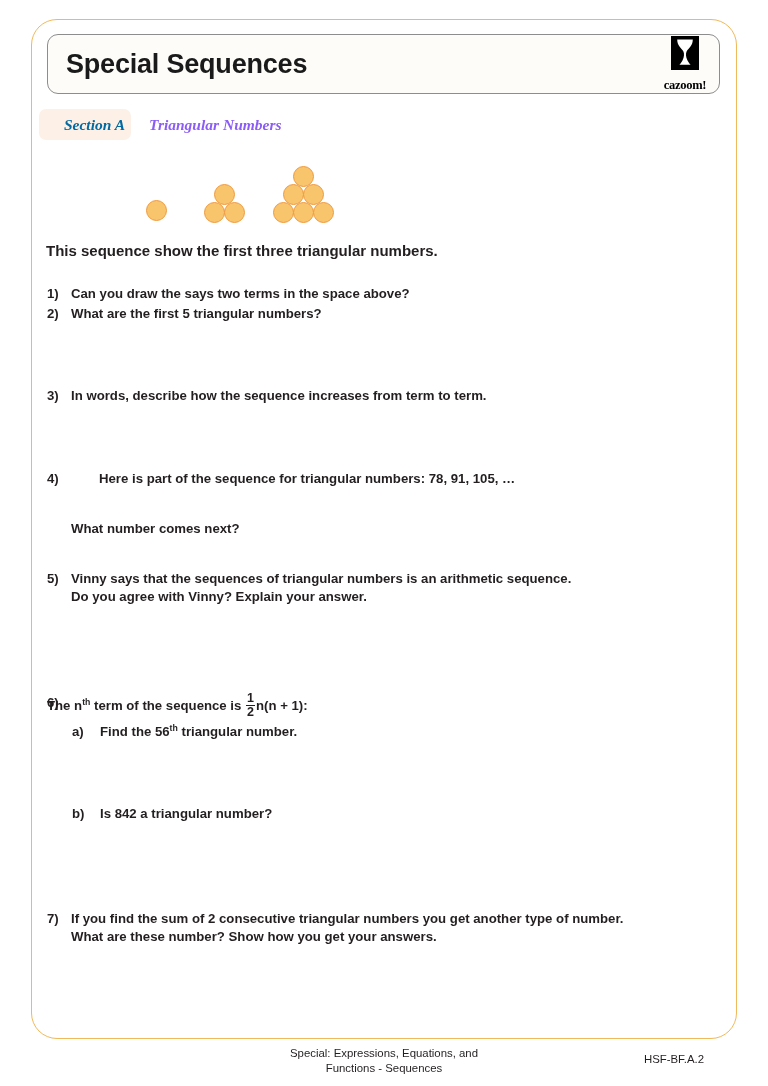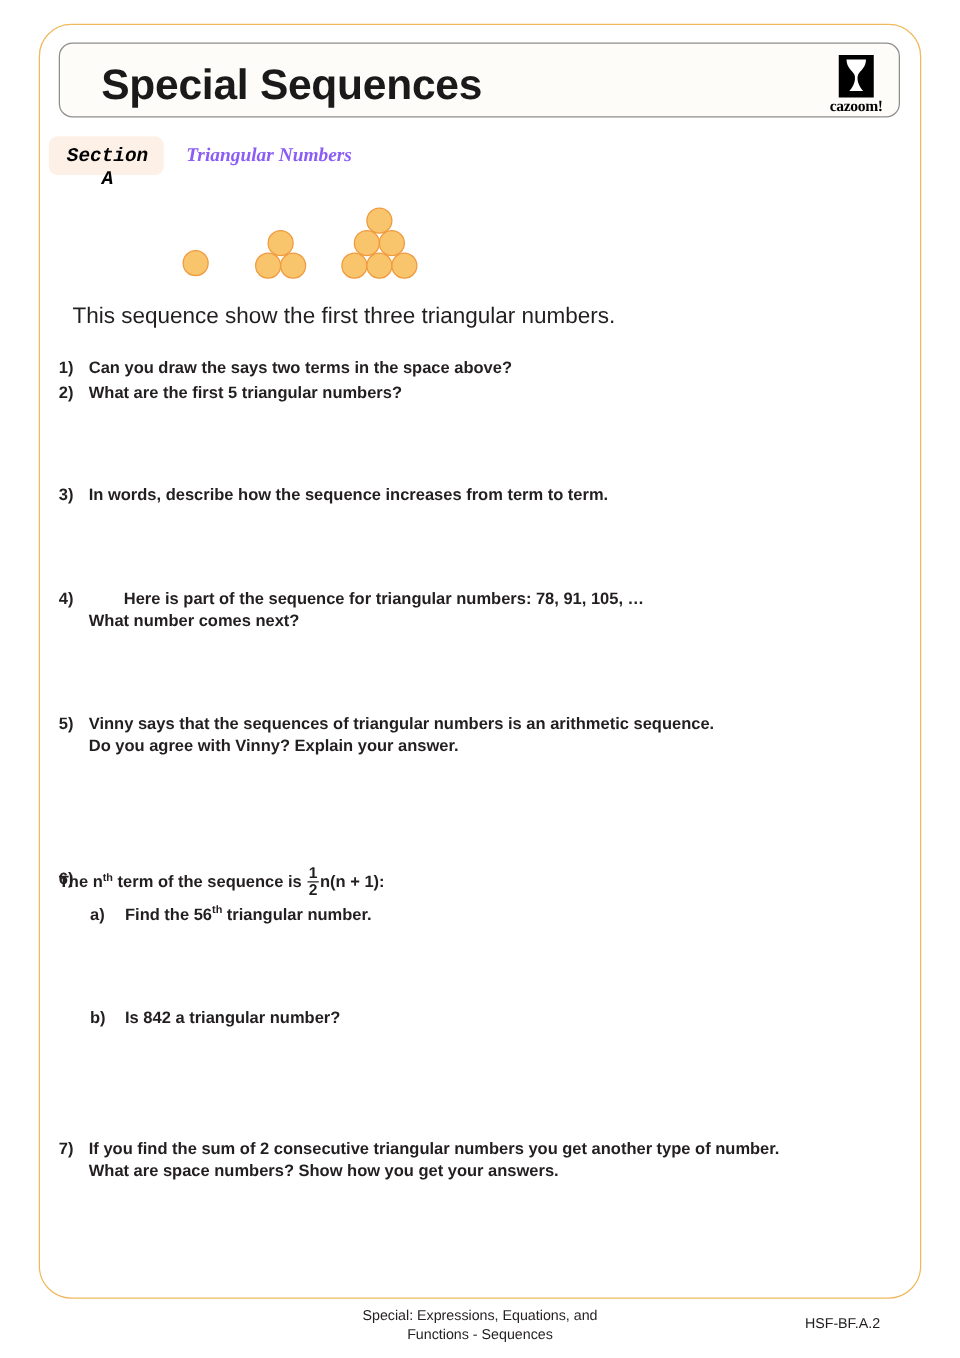--- a/index.html
+++ b/index.html
@@ -42,40 +42,40 @@
     left: 47px;
     top: 34px;
     width: 673px;
     height: 60px;
     border: 1.3px solid #8d8d8d;
     border-radius: 11px;
     background: #fdfcf9;
   }
   .title-text {
     position: absolute;
-    left: 81px;
+    left: 66px;
     top: 49px;
-    font-size: 34px;
+    font-size: 27px;
     font-weight: bold;
     letter-spacing: -0.2px;
     color: #1a1a1a;
     white-space: nowrap;
   }
 
   
   .logo-wrap {
     position: absolute;
     left: 657px;
     top: 36px;
     width: 56px;
     height: 56px;
     display: flex;
     flex-direction: column;
     align-items: center;
-    justify-content: flex-end;
+    justify-content: space-between;
   }
   .logo-mark {
     width: 28px;
     height: 34px;
     background: #000000;
     position: relative;
     overflow: hidden;
   }
   .logo-mark .vase {
     position: absolute;
@@ -101,26 +101,26 @@
     width: 92px;
     height: 31px;
     background: #fdf1e7;
     border-radius: 7px;
   }
   .section-badge-label {
     position: absolute;
     left: 47px;
     top: 116px;
     width: 78px;
-    text-align: center;
-    font-family: Liberation Mono, monospace;
+    text-align: right;
+    font-family: Liberation Serif, serif;
     font-weight: bold;
     font-style: italic;
     font-size: 15.5px;
-    color: #000000;
+    color: #0369a1;
   }
   .section-topic {
     position: absolute;
     left: 149px;
     top: 116px;
     font-family: "Liberation Serif", serif;
     font-weight: bold;
     font-style: italic;
     font-size: 15.5px;
     color: #8b5cf6;
@@ -157,24 +157,24 @@
   .q .num {
     position: absolute;
     left: 0;
     top: 0;
   }
   .q .txt {
     display: block;
   }
   .intro {
     position: absolute;
-    left: 58px;
+    left: 46px;
     top: 242px;
-    font-size: 18px;
-    font-weight: normal;
+    font-size: 15px;
+    font-weight: bold;
     white-space: nowrap;
   }
   sup {
     font-size: 0.66em;
     vertical-align: super;
     line-height: 0;
   }
 
   
   .frac {
@@ -291,21 +291,21 @@
   </div>
 
   <div class="q" style="left:47px; top:387px;">
     <span class="num">3)</span>
     <span class="txt" style="margin-left:24px;">In words, describe how the sequence increases from term to term.</span>
   </div>
 
   <div class="q" style="left:47px; top:470px;">
     <span class="num">4)</span>
     <span class="txt" style="margin-left:24px;padding-left:28px;">Here is part of the sequence for triangular numbers:  78, 91, 105, …</span>
-    <span class="txt" style="margin-left:24px;">What number comes next?</span>
+    <span class="txt" style="margin-left:24px;margin-top:32px;">What number comes next?</span>
   </div>
 
   <div class="q" style="left:47px; top:570px;">
     <span class="num">5)</span>
     <span class="txt" style="margin-left:24px;">Vinny says that the sequences of triangular numbers is an arithmetic sequence.</span>
     <span class="txt" style="margin-left:24px;">Do you agree with Vinny? Explain your answer.</span>
   </div>
 
   <div class="q" style="left:47px; top:694px;">
     <span class="num">6)</span>
@@ -324,21 +324,21 @@
   <div class="q" style="left:72px; top:805px;">
     <span class="num">b)</span>
     <span class="txt" style="margin-left:28px;">
       <span>Is 842 a triangular number?</span>
     </span>
   </div>
 
   <div class="q" style="left:47px; top:910px;">
     <span class="num">7)</span>
     <span class="txt" style="margin-left:24px;">If you find the sum of 2 consecutive triangular numbers you get another type of number.</span>
-    <span class="txt" style="margin-left:24px;">What are space numbers? Show how you get your answers.</span>
+    <span class="txt" style="margin-left:24px;">What are these number? Show how you get your answers.</span>
   </div>
 
   <div class="footer-center">
     <div>Special: Expressions, Equations, and</div>
     <div>Functions - Sequences</div>
   </div>
   <div class="footer-right">HSF-BF.A.2</div>
 
 </div>
 

